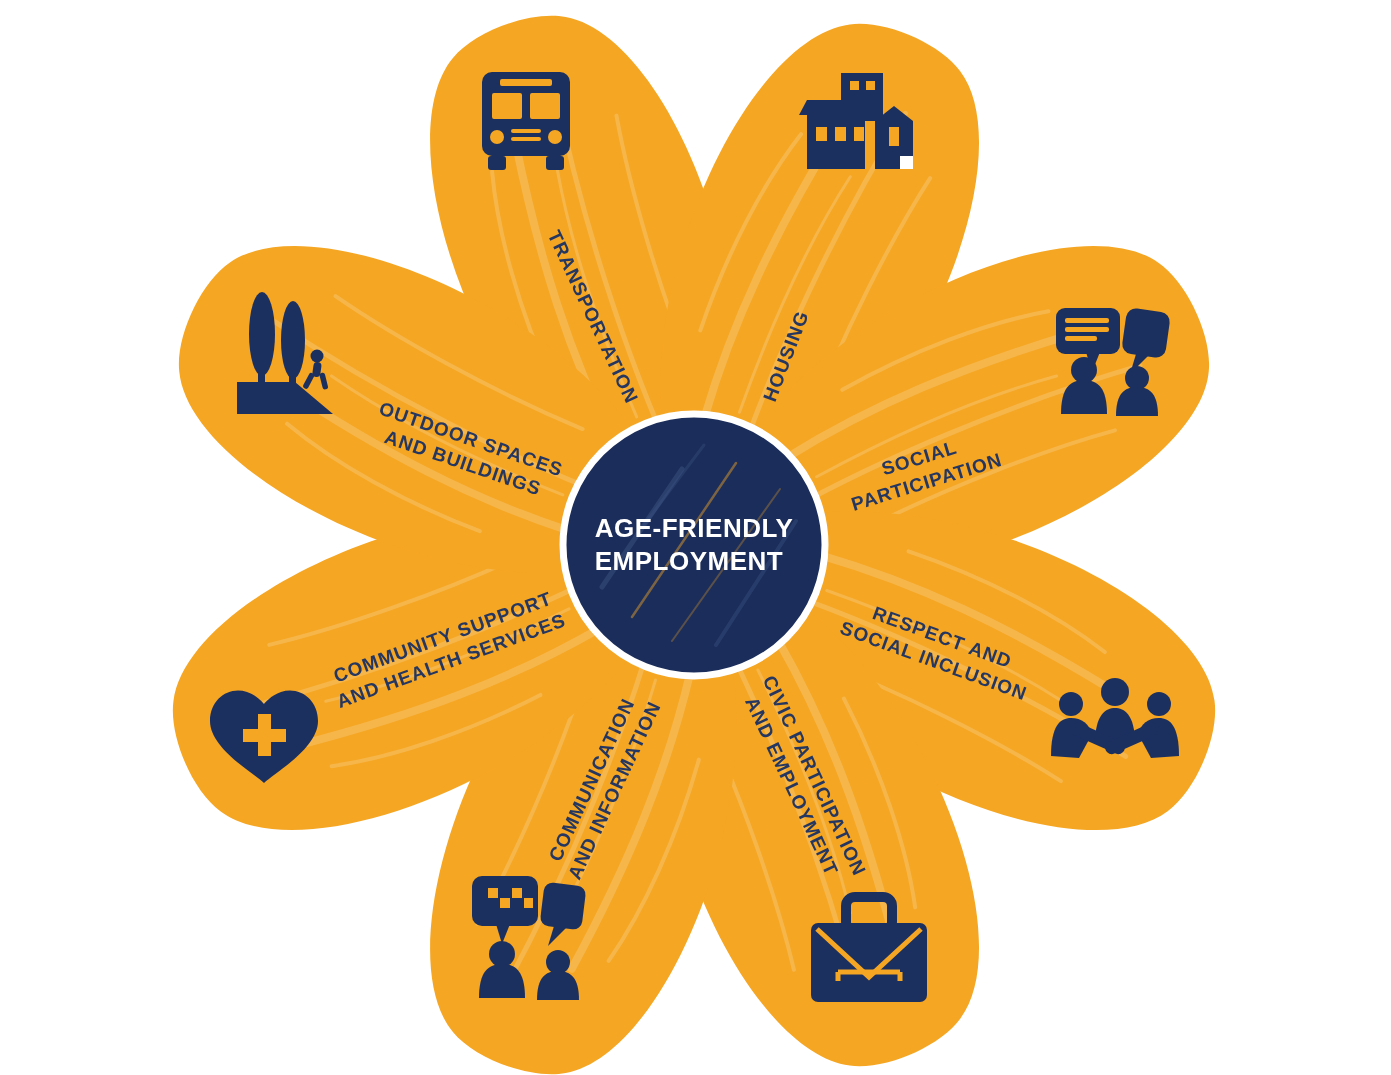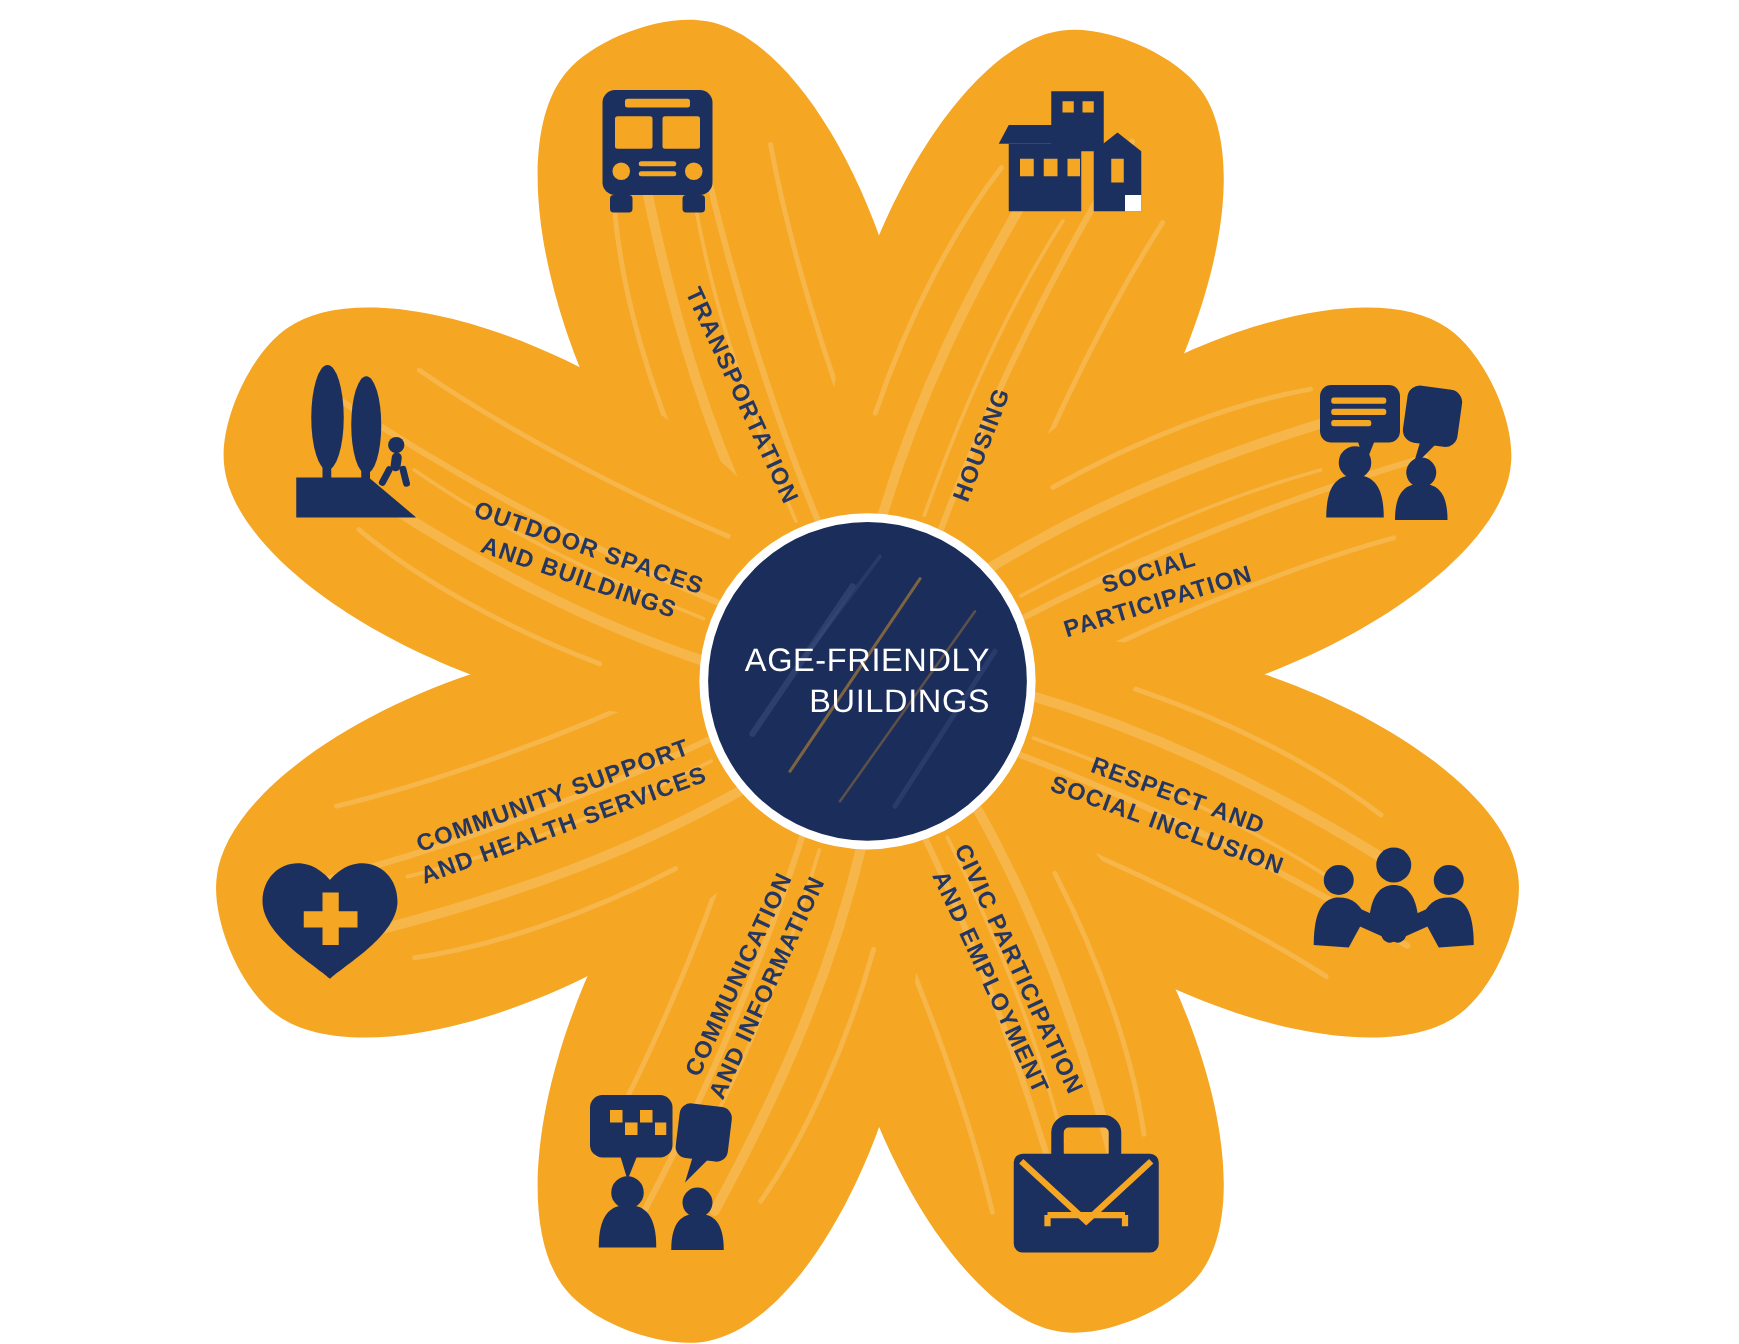--- a/index.html
+++ b/index.html
@@ -34,25 +34,25 @@
     letter-spacing:1px;
     line-height:1.32;
     text-align:center;
     white-space:nowrap;
   }
   .label .ln{display:block;}
   .center-label{
     position:absolute;
     transform:translate(-50%,-50%);
     color:var(--center-text);
-    font-weight:400;
+    font-weight:700;
     font-size:26px;
     letter-spacing:0.5px;
     line-height:1.28;
-    text-align:right;
+    text-align:left;
     white-space:nowrap;
   }
   .center-label .cl{display:block;}
 </style>
 </head>
 <body>
 
 <div id="stage">
 
 <svg id="flower-svg" width="1391" height="1075" viewBox="0 0 1391 1075">
@@ -198,21 +198,21 @@
       <path d="M-22,96 L86,-56" stroke="#F5A623" stroke-opacity="0.3" stroke-width="2"></path>
       <path d="M-92,42 L-12,-76" stroke="#3A5080" stroke-opacity="0.55" stroke-width="5"></path>
       <path d="M22,100 L102,-24" stroke="#3A5080" stroke-opacity="0.45" stroke-width="4"></path>
       <path d="M-50,-20 L10,-100" stroke="#3A5080" stroke-opacity="0.4" stroke-width="3"></path>
     </g>
   </g>
 </svg>
 
 <div class="center-label" style="left:694px;top:545px;">
   <span class="cl">AGE-FRIENDLY</span>
-  <span class="cl">BUILDINGS</span>
+  <span class="cl">EMPLOYMENT</span>
 </div>
 
 <div class="label" style="left:593px;top:317px;--rot:65deg;">
   <span class="ln">TRANSPORTATION</span>
 </div>
 
 <div class="label" style="left:786px;top:356px;--rot:-69deg;">
   <span class="ln">HOUSING</span>
 </div>
 

